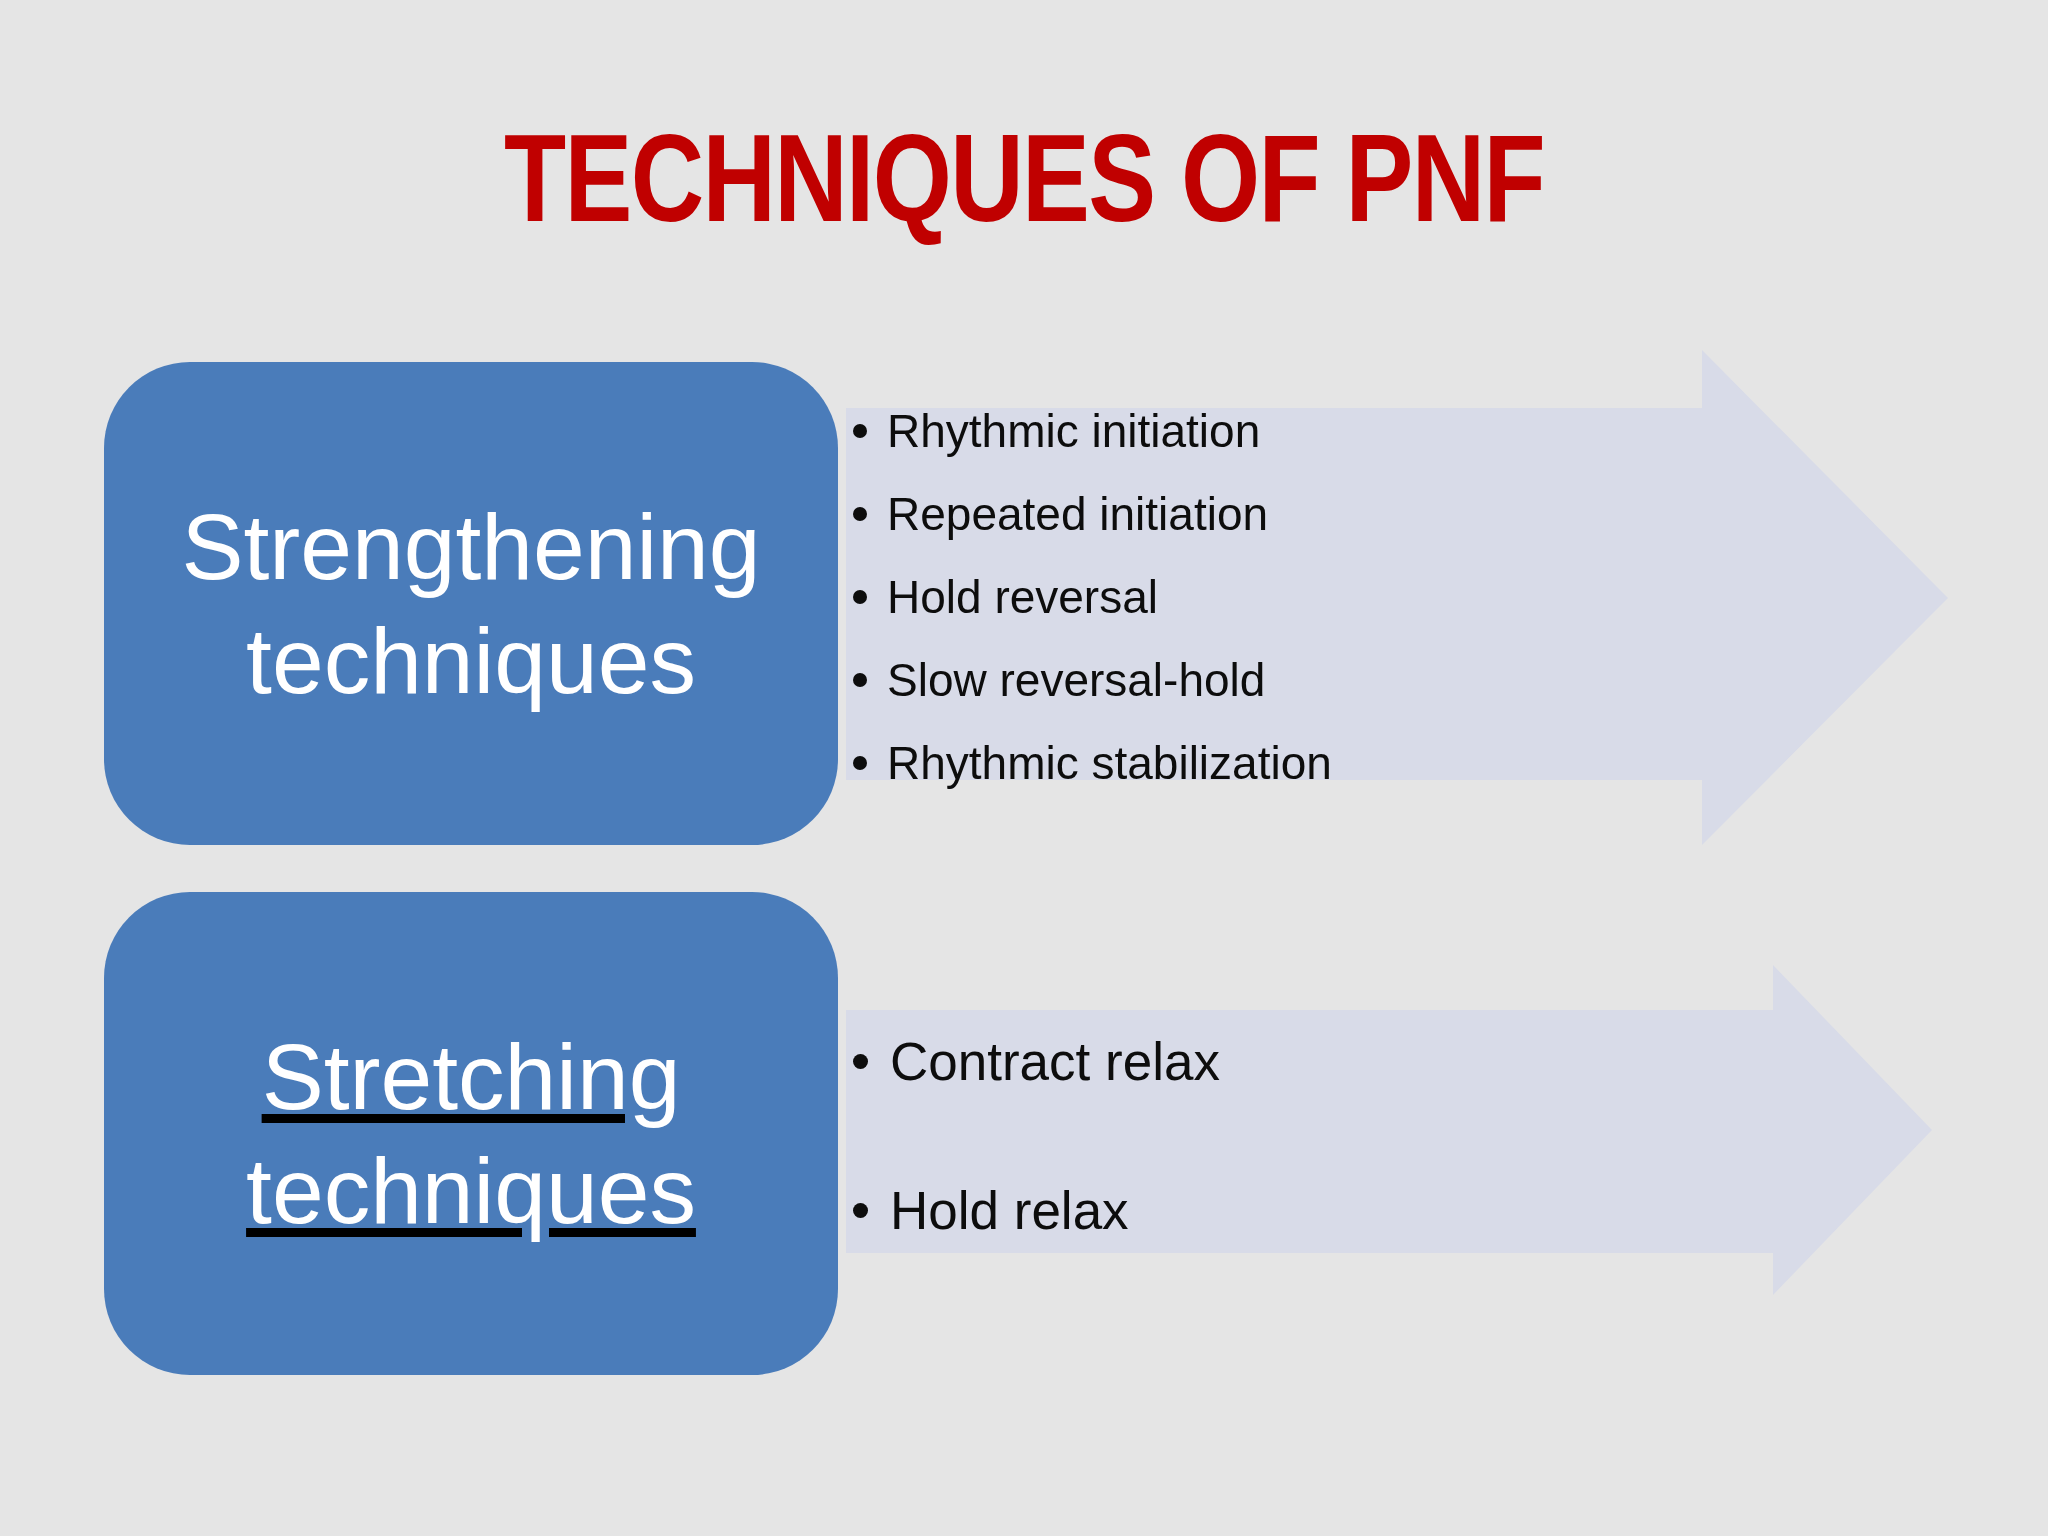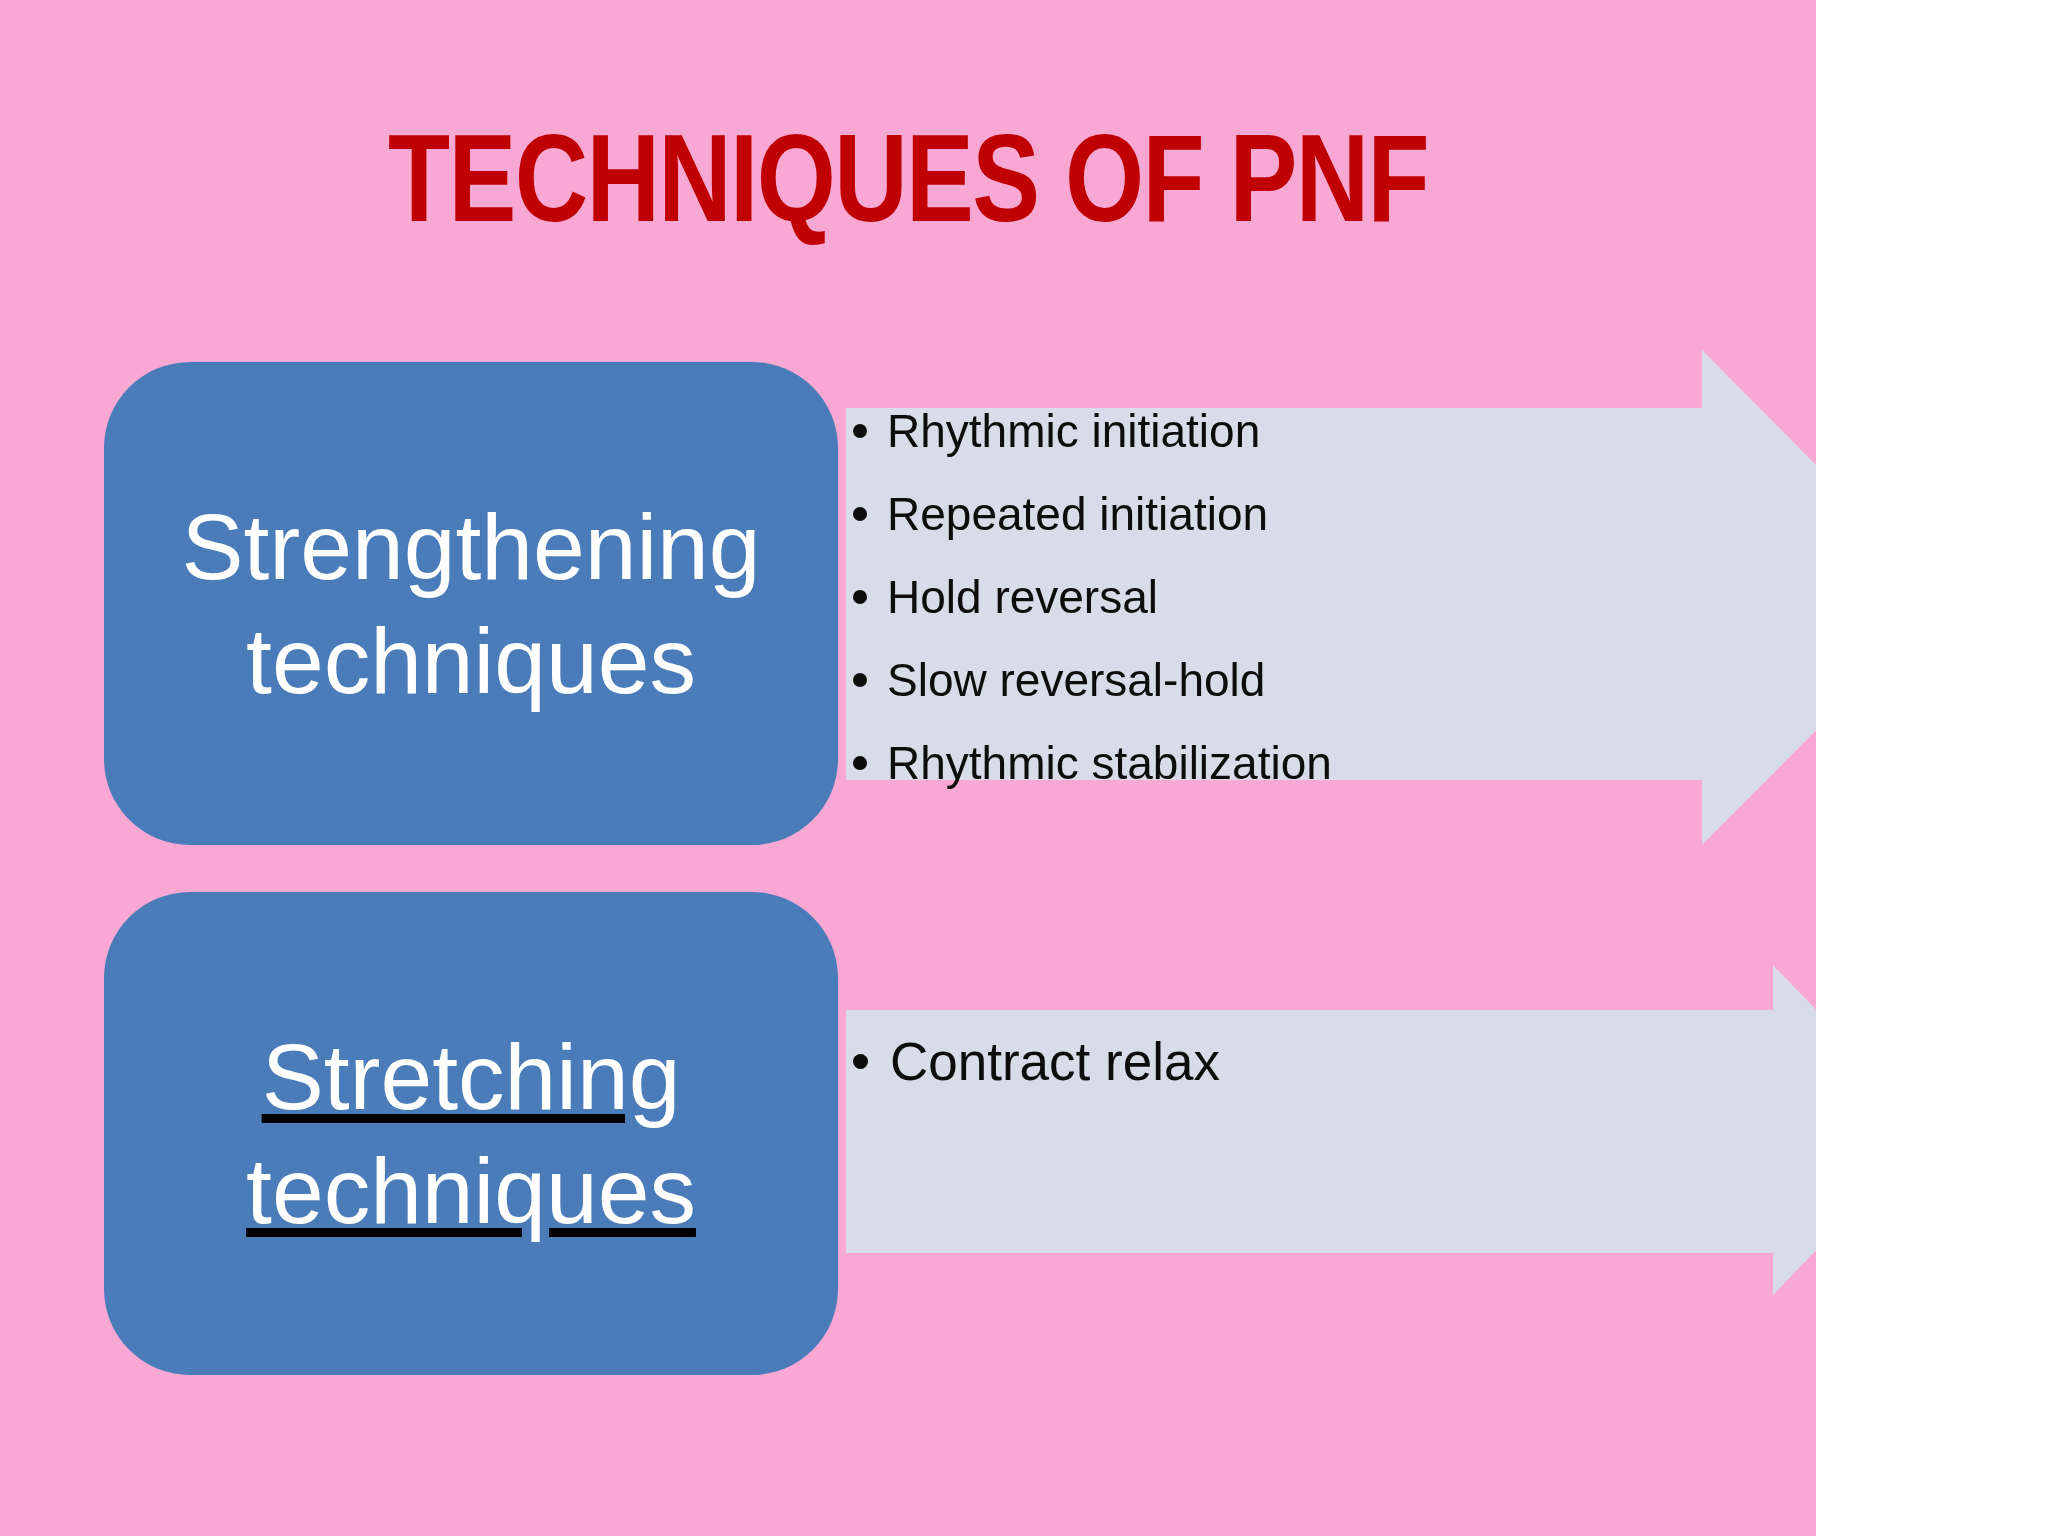--- a/index.html
+++ b/index.html
@@ -2,23 +2,23 @@
 <html><head>
 <meta charset="utf-8">
 <style>
   html, body {
     margin: 0;
     padding: 0;
     background: #ffffff;
   }
   .slide {
     position: relative;
-    width: 1816px;
+    width: 2048px;
     height: 1536px;
-    background: #f9a8d4;
+    background: #e5e5e5;
     overflow: hidden;
     font-family: "Liberation Sans", "DejaVu Sans", sans-serif;
   }
 
   
   .title {
     position: absolute;
     left: 0;
     right: 0;
     top: 108px;
@@ -145,16 +145,17 @@
   </section>
 
   <section>
     <div class="arrow-body arrow-body-2"></div>
     <div class="arrow-head arrow-head-2"></div>
     <div class="box box-2">
       <span class="box-label">Stretching techniques</span>
     </div>
     <ul class="bullets bullets-2">
       <li>Contract relax</li>
+      <li>Hold relax</li>
     </ul>
   </section>
 
 </div>
 
 </body></html>

